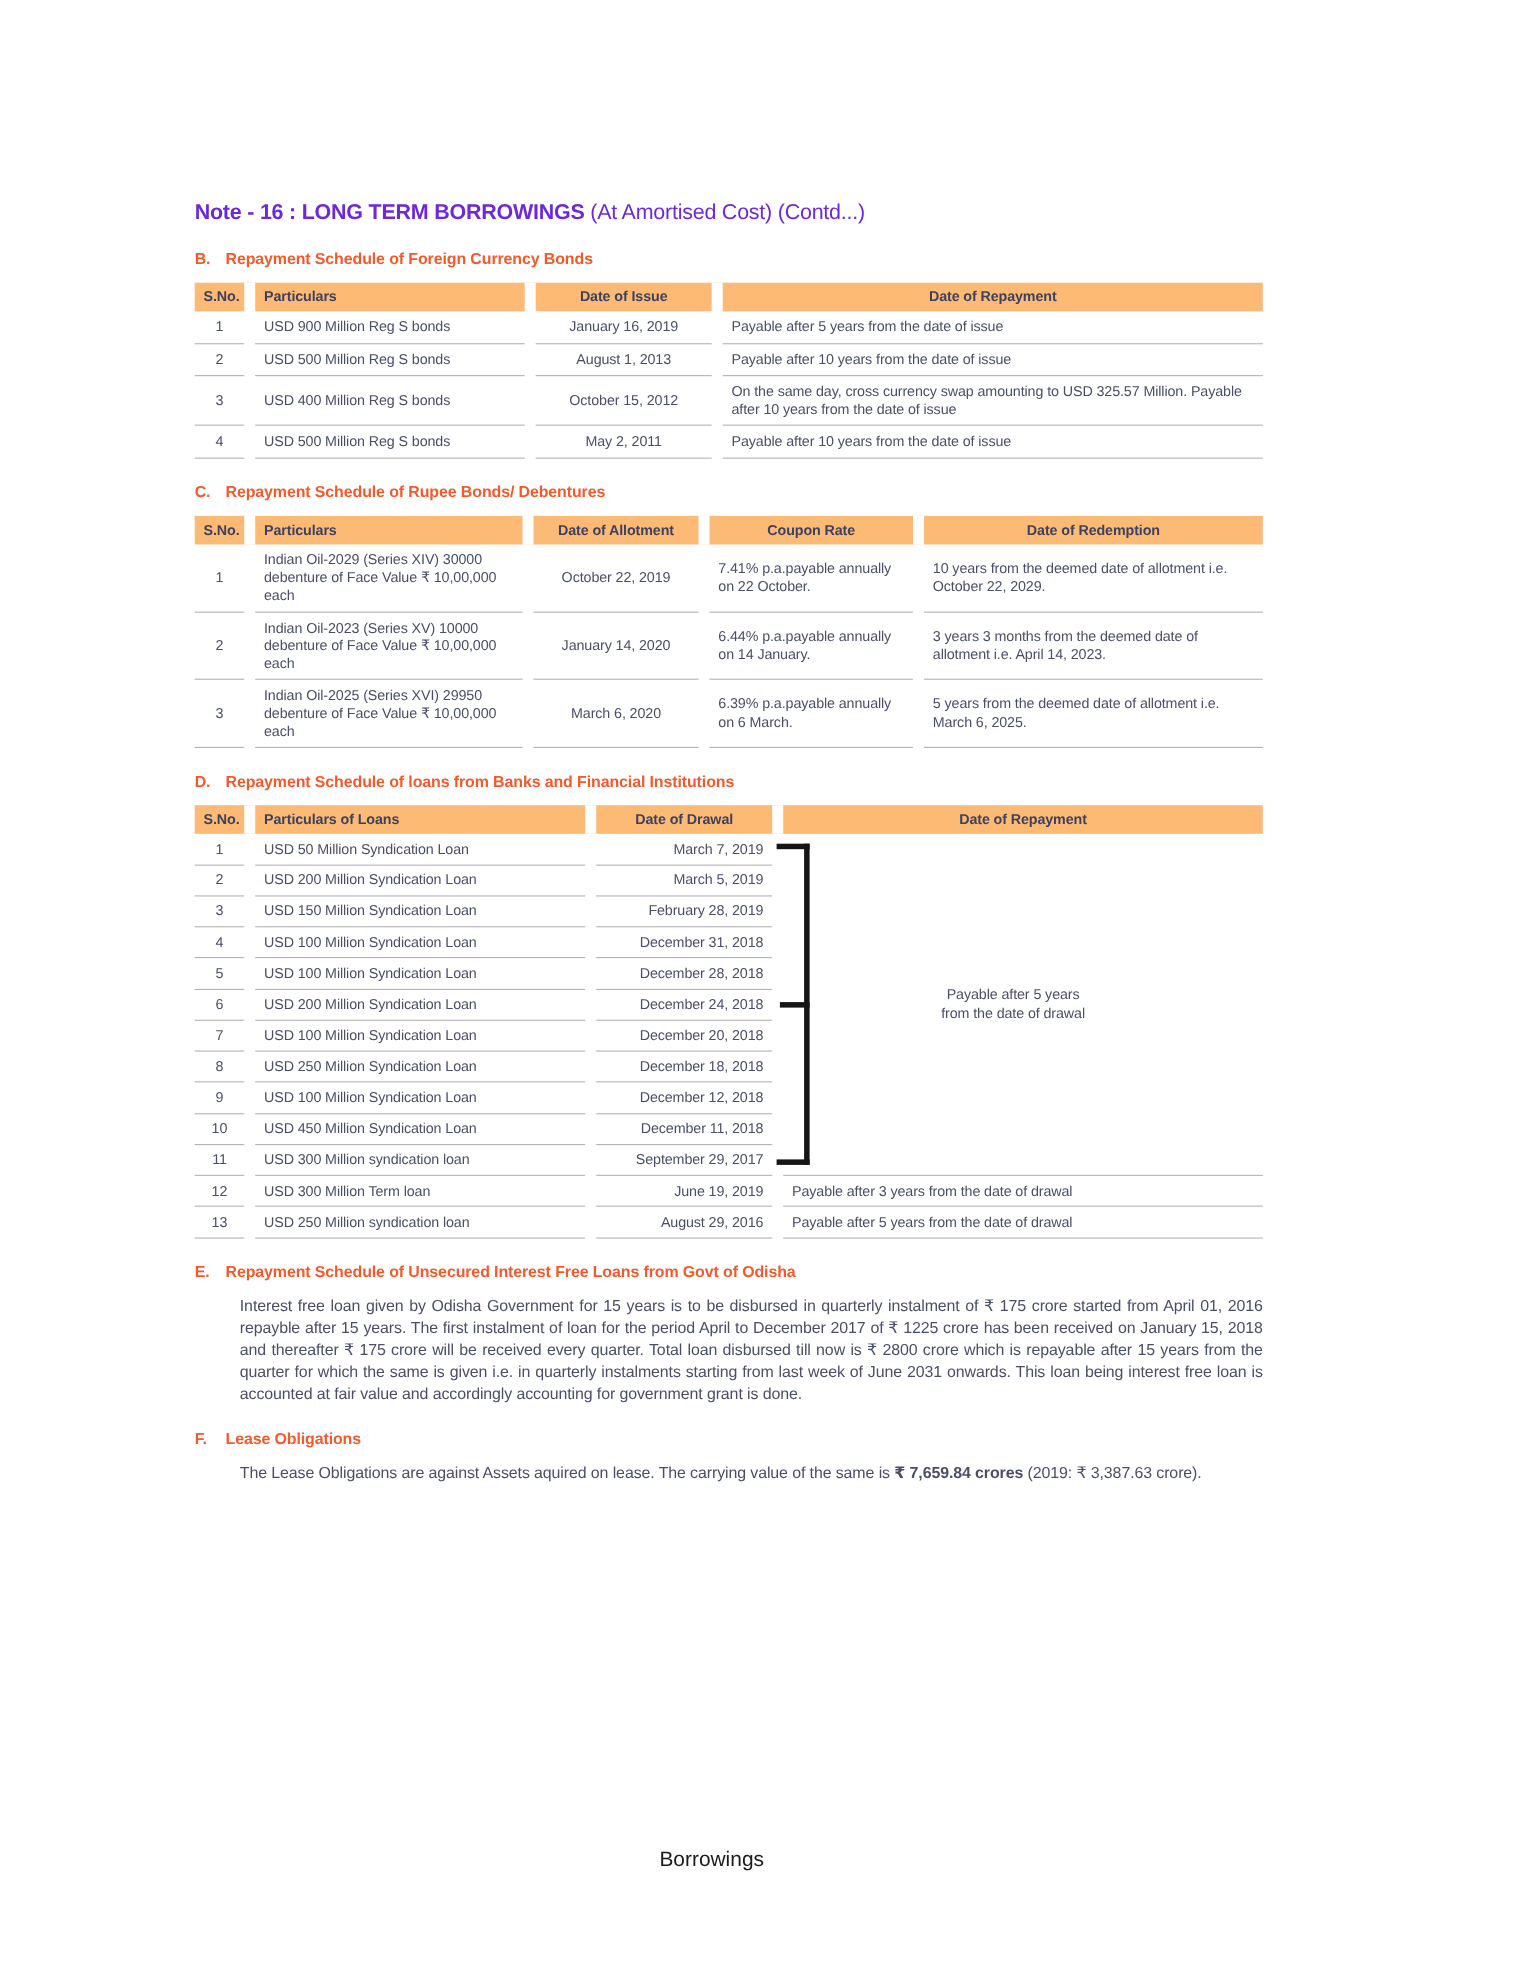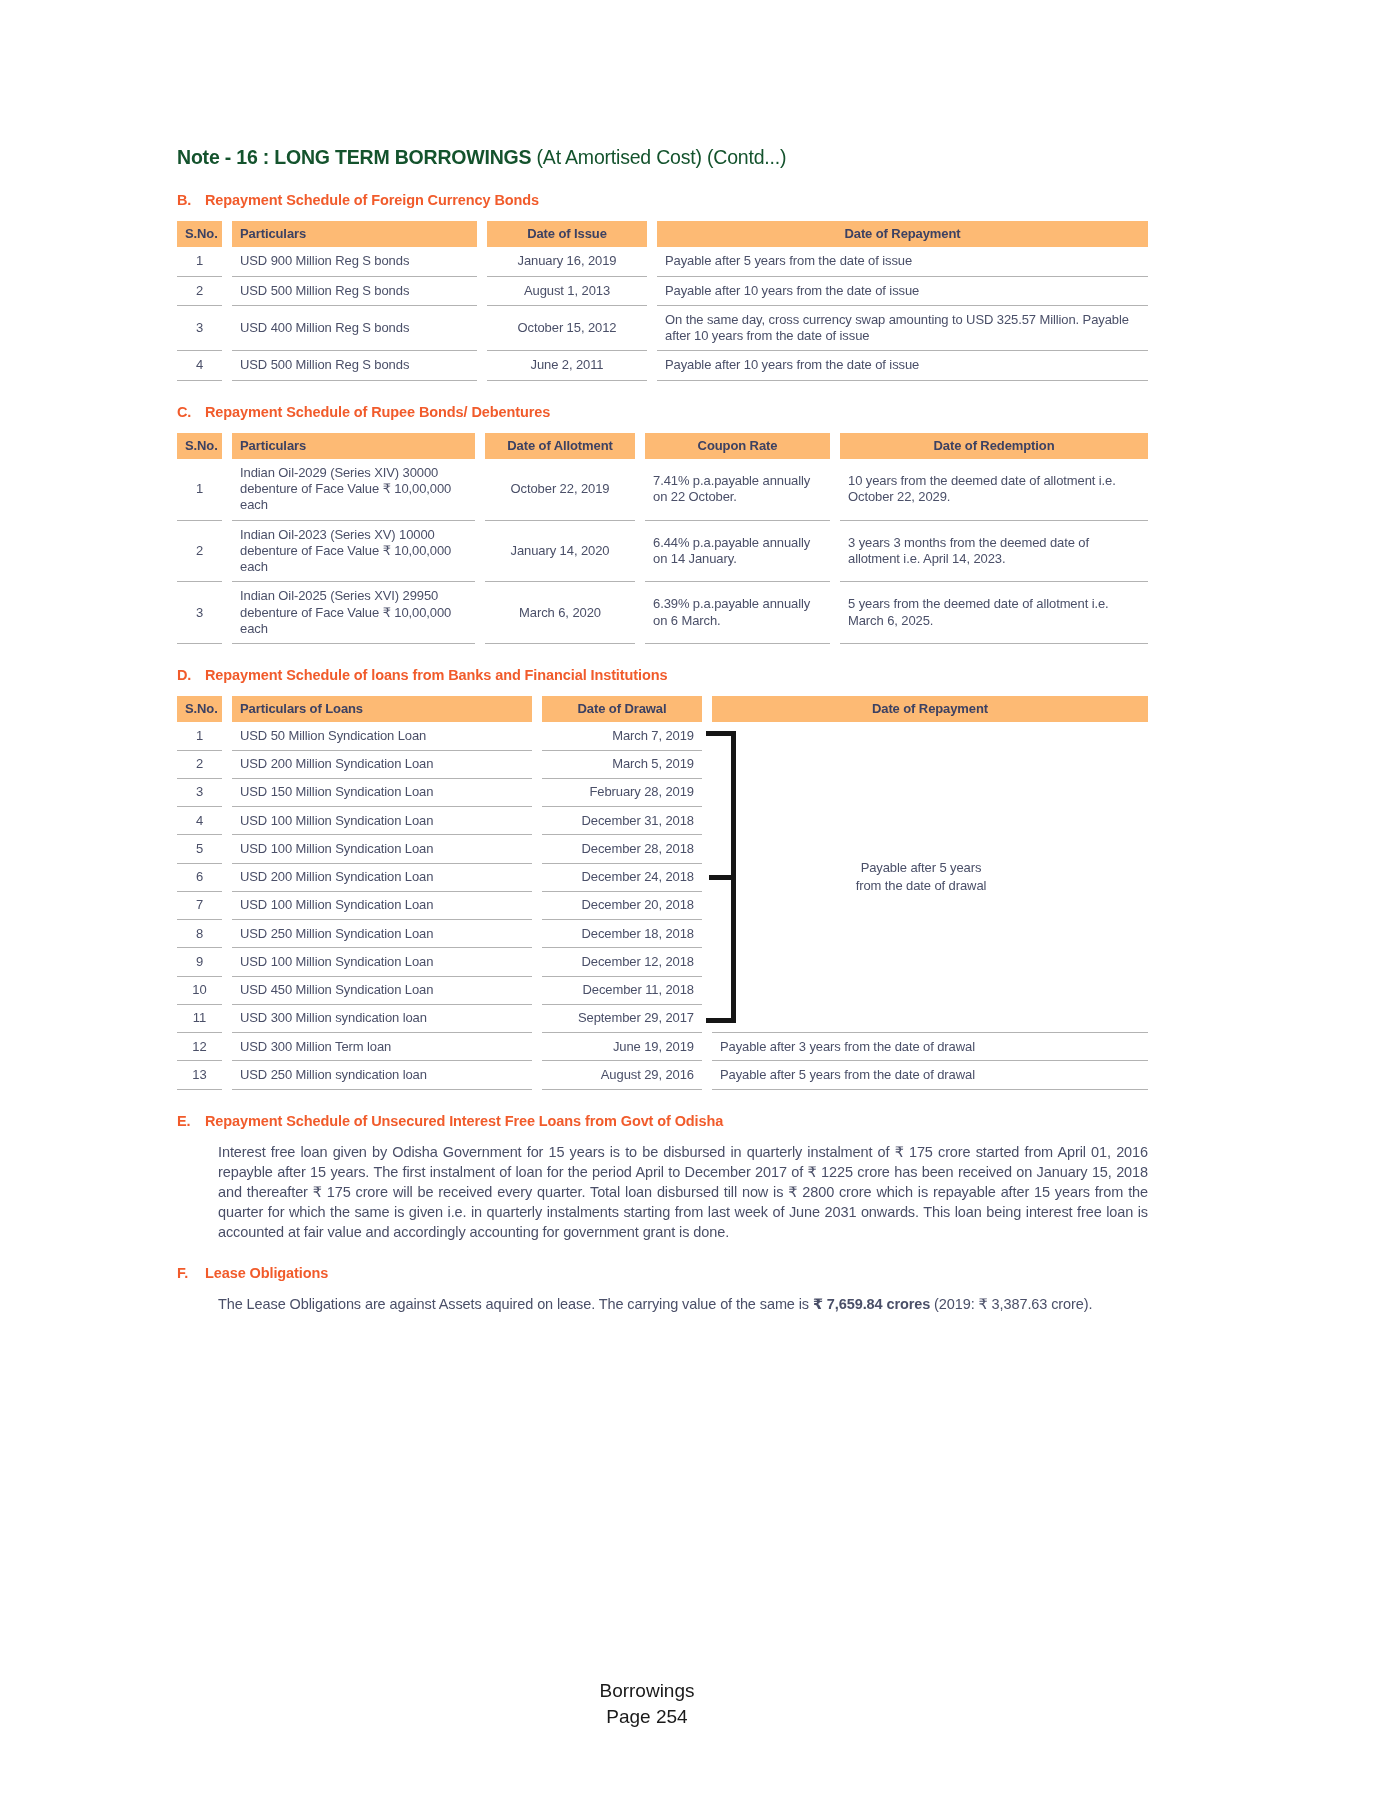--- a/index.html
+++ b/index.html
@@ -3,21 +3,21 @@
 <meta charset="utf-8">
 <style>
   html,body{margin:0;padding:0;}
   body{
     width:1391px;height:1800px;position:relative;background:#ffffff;
     font-family:"Liberation Sans","DejaVu Sans",sans-serif;
     color:#4a4f68;-webkit-font-smoothing:antialiased;
   }
   .content{position:absolute;left:177px;top:146px;width:971px;}
 
-  .doc-title{font-size:19.5px;color:#14532d;letter-spacing:-0.2px;}
+  .doc-title{font-size:19.5px;color:#6d28d9;letter-spacing:-0.2px;margin-top:36px;}
   .doc-title .bold{font-weight:bold;}
 
   .subtitle{display:inline-block;margin-top:13px;padding-bottom:7px;
     color:#f15b2b;font-weight:bold;font-size:14.5px;
     border-bottom:2px solid #f15b2b;}
 
   .section-heading{display:flex;color:#f15b2b;font-weight:bold;font-size:14.5px;
     margin-top:23px;margin-bottom:13px;letter-spacing:-0.1px;}
   .section-heading .label{width:28px;flex:0 0 28px;}
 
@@ -95,21 +95,21 @@
       </tr>
       <tr>
         <td class="c">3</td>
         <td class="l">USD 400 Million Reg S bonds</td>
         <td class="c">October 15, 2012</td>
         <td class="l">On the same day, cross currency swap amounting to USD 325.57 Million. Payable after 10 years from the date of issue</td>
       </tr>
       <tr>
         <td class="c">4</td>
         <td class="l">USD 500 Million Reg S bonds</td>
-        <td class="c">June 2, 2011</td>
+        <td class="c">May 2, 2011</td>
         <td class="l">Payable after 10 years from the date of issue</td>
       </tr>
     </tbody>
   </table>
 
   <div class="section-heading">
     <span class="label">C.</span>
     <span>Repayment Schedule of Rupee Bonds/ Debentures</span>
   </div>
   <table class="tbl">
@@ -265,14 +265,13 @@
   <div class="section-heading">
     <span class="label">F.</span>
     <span>Lease Obligations</span>
   </div>
   <div class="para"><span>The Lease Obligations are against Assets aquired on lease. The carrying value of the same is </span><span class="bold">₹ 7,659.84 crores</span><span> (2019: ₹ 3,387.63 crore).</span></div>
 
 </div>
 
 <div class="footer">
   <div>Borrowings</div>
-  <div>Page 254</div>
 </div>
 
 </body></html>

